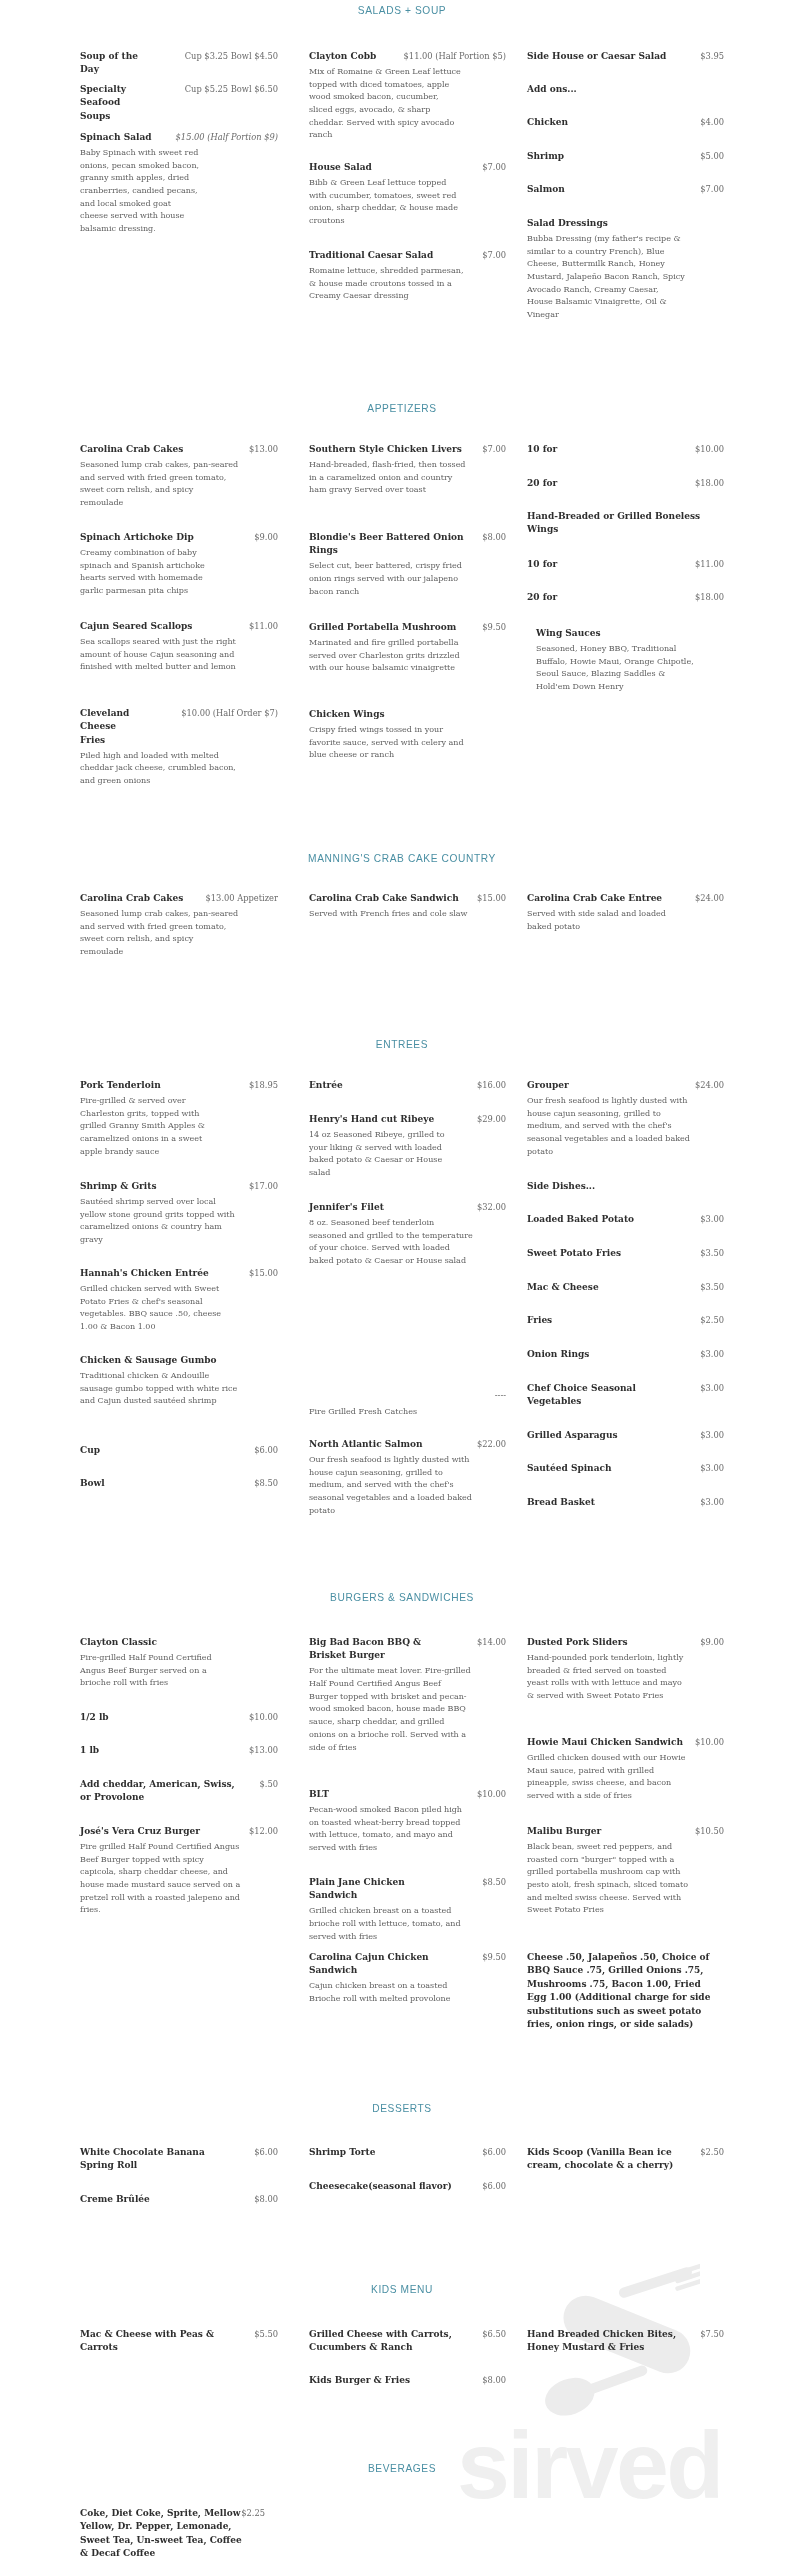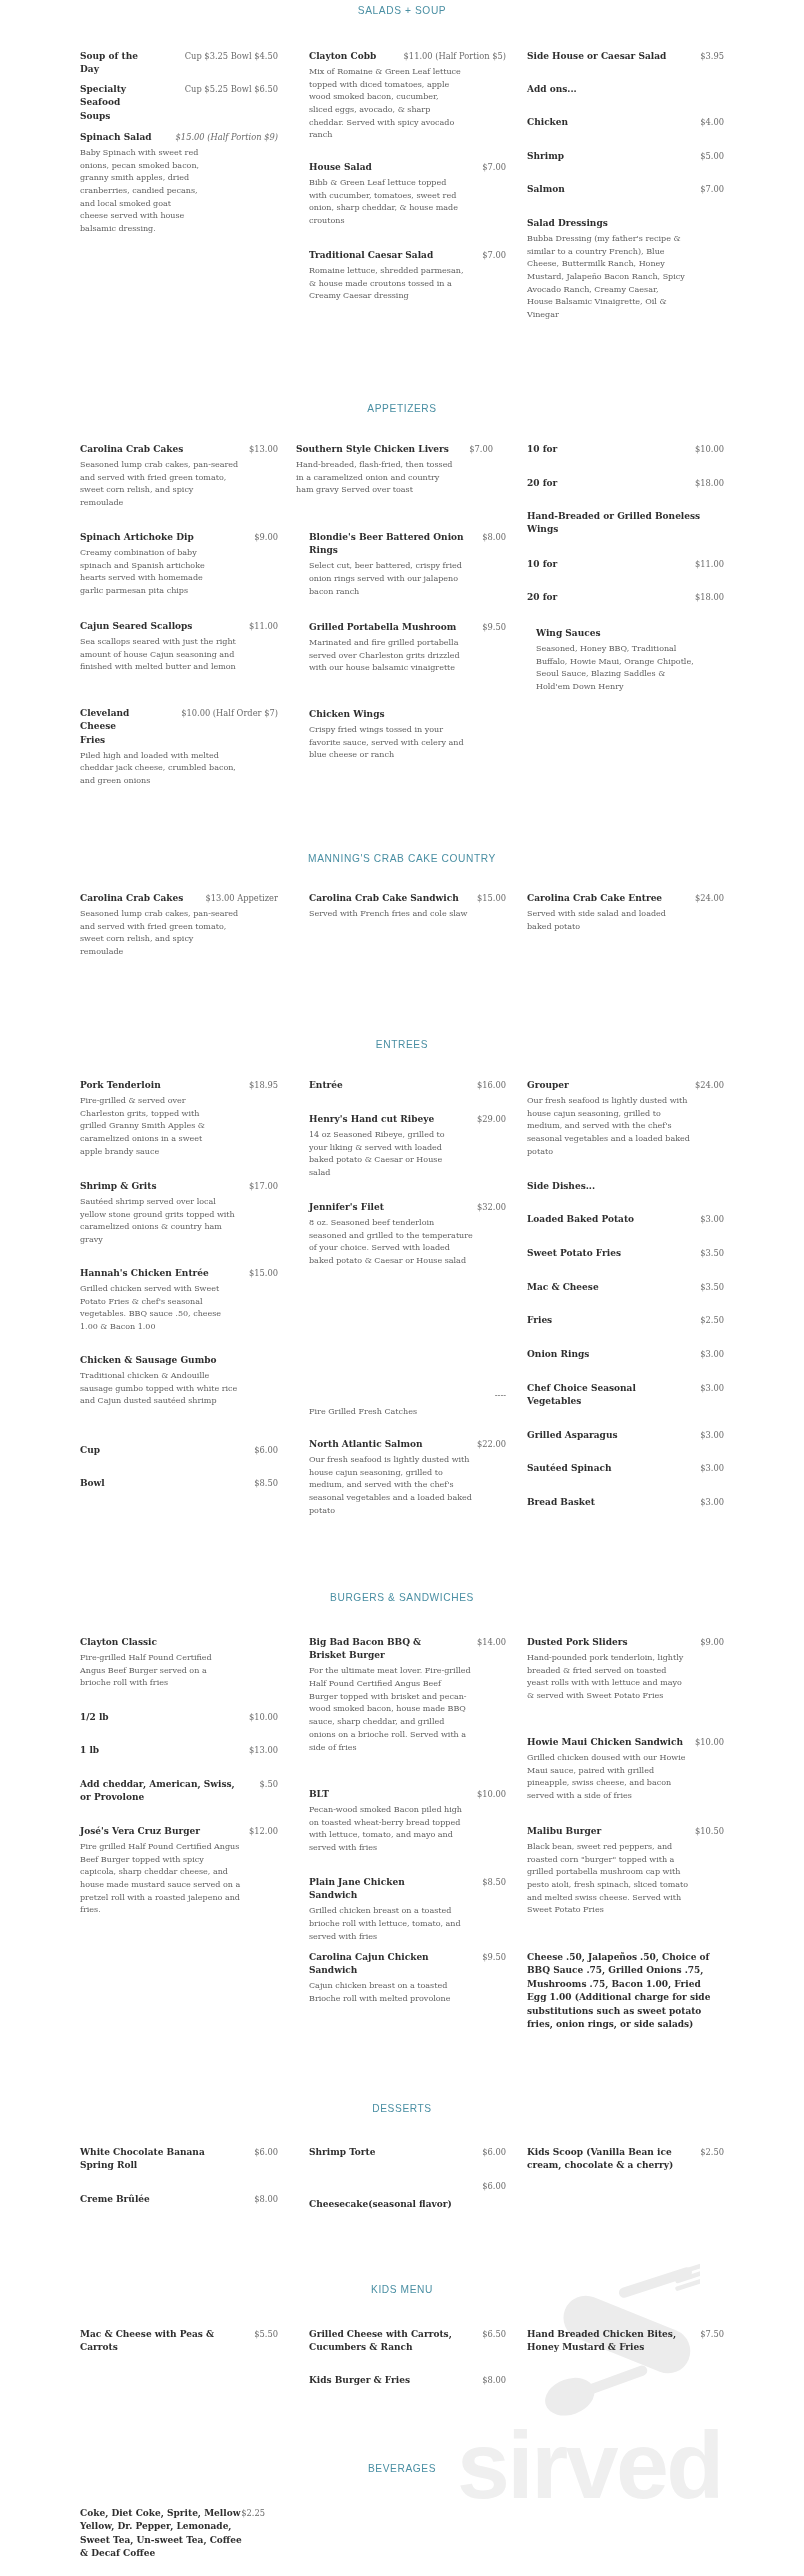--- a/index.html
+++ b/index.html
@@ -107,21 +107,21 @@
 <div class="item" style="left: 80px; top: 620px; width: 198px;">
     <span class="title" style="max-width: 146px;">Cajun Seared Scallops</span>
     <span class="price" style="right: 0px;">$11.00</span>
     <span class="desc" style="width: 159px;">Sea scallops seared with just the right amount of house Cajun seasoning and finished with melted butter and lemon</span>
   </div>
 <div class="item" style="left: 80px; top: 707px; width: 198px;">
     <span class="title" style="max-width: 64px;">Cleveland Cheese Fries</span>
     <span class="price" style="right: 0px;">$10.00 (Half Order $7)</span>
     <span class="desc" style="width: 159px;">Piled high and loaded with melted cheddar jack cheese, crumbled bacon, and green onions</span>
   </div>
-<div class="item" style="left: 296px; top: 443px; width: 197px;">
+<div class="item" style="left: 309px; top: 443px; width: 197px;">
     <span class="title" style="max-width: 153px;">Southern Style Chicken Livers</span>
     <span class="price" style="right: 0px;">$7.00</span>
     <span class="desc" style="width: 159px;">Hand-breaded, flash-fried, then tossed in a caramelized onion and country ham gravy Served over toast</span>
   </div>
 <div class="item" style="left: 309px; top: 531px; width: 197px;">
     <span class="title" style="max-width: 156px;">Blondie's Beer Battered Onion Rings</span>
     <span class="price" style="right: 0px;">$8.00</span>
     <span class="desc" style="width: 159px;">Select cut, beer battered, crispy fried onion rings served with our jalapeno bacon ranch</span>
   </div>
 <div class="item" style="left: 309px; top: 621px; width: 197px;">
@@ -332,21 +332,21 @@
   </div>
 <div class="item" style="left: 80px; top: 2193px; width: 198px;">
     <span class="title" style="max-width: 127px;">Creme Brûlée</span>
     <span class="price" style="right: 0px;">$8.00</span>
   </div>
 <div class="item" style="left: 309px; top: 2146px; width: 197px;">
     <span class="title" style="max-width: 146px;">Shrimp Torte</span>
     <span class="price" style="right: 0px;">$6.00</span>
   </div>
 <div class="item" style="left: 309px; top: 2180px; width: 197px;">
-    <span class="title" style="max-width: 146px; margin-top: 18px;">Cheesecake(seasonal flavor)</span>
+    <span class="title" style="max-width: 146px;">Cheesecake(seasonal flavor)</span>
     <span class="price" style="right: 0px;">$6.00</span>
   </div>
 <div class="item" style="left: 527px; top: 2146px; width: 197px;">
     <span class="title" style="max-width: 150px;">Kids Scoop (Vanilla Bean ice cream, chocolate &amp; a cherry)</span>
     <span class="price" style="right: 0px;">$2.50</span>
   </div>
 <div class="item" style="left: 80px; top: 2328px; width: 198px;">
     <span class="title" style="max-width: 140px;">Mac &amp; Cheese with Peas &amp; Carrots</span>
     <span class="price" style="right: 0px;">$5.50</span>
   </div>

